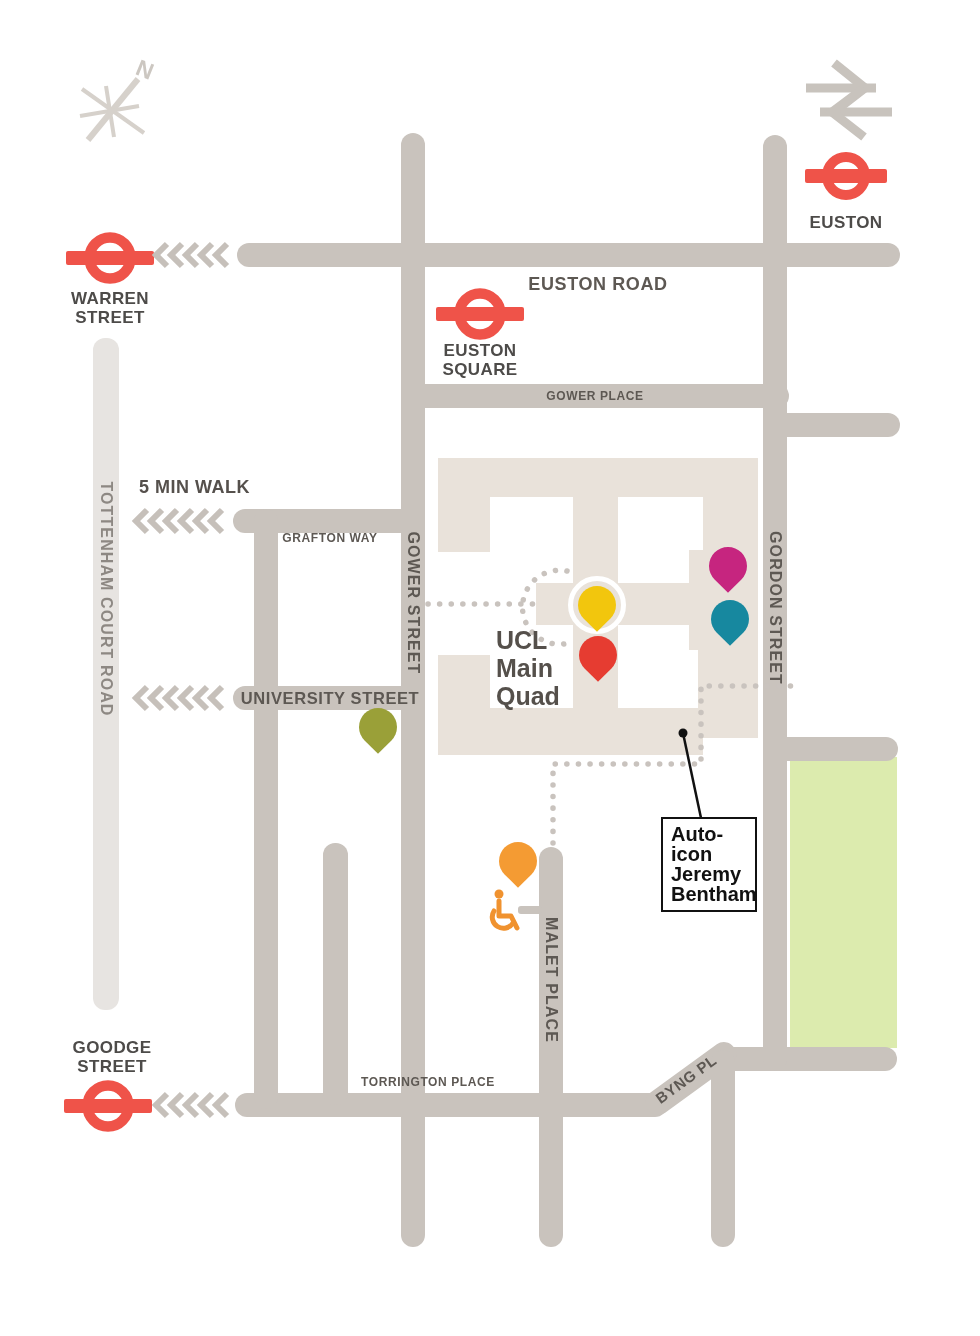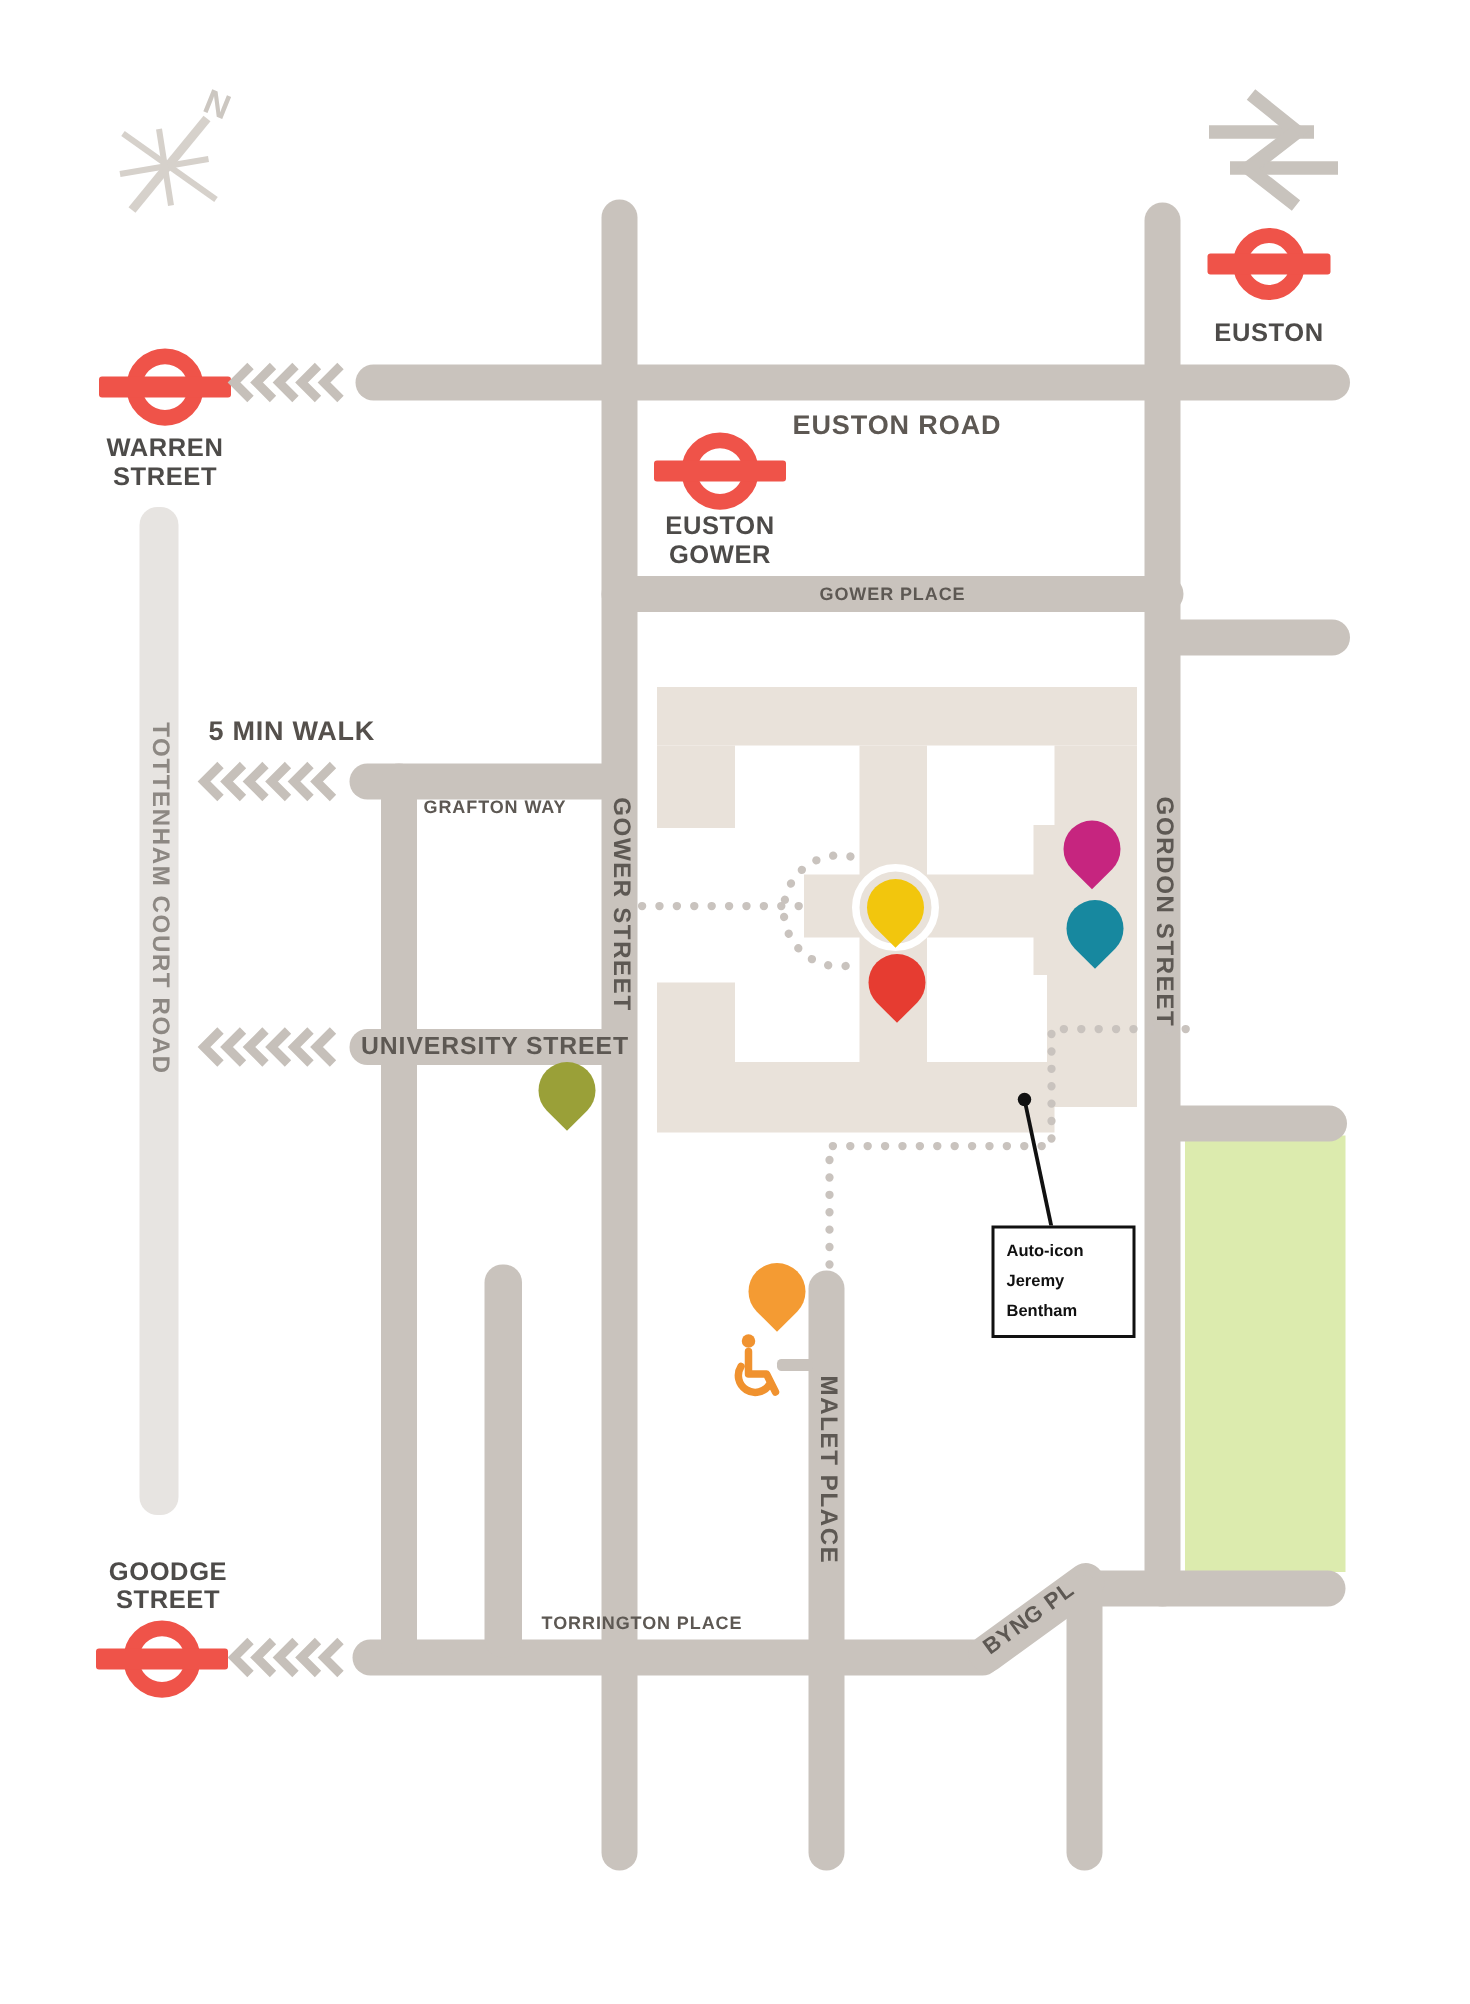--- a/index.html
+++ b/index.html
@@ -17,21 +17,21 @@
   .stn{position:absolute;font-weight:bold;color:#4d4b49;letter-spacing:.4px;white-space:nowrap;
        transform:translate(-50%,-50%);font-size:17px;text-align:center;line-height:19px;}
   .pin{position:absolute;width:38px;height:38px;border-radius:50% 50% 50% 0;
        transform:rotate(-45deg);z-index:30;}
   .pin-ring{position:absolute;width:58px;height:58px;border:5px solid #ffffff;border-radius:50%;
        box-sizing:border-box;z-index:29;}
   .svgoverlay{position:absolute;left:0;top:0;z-index:20;}
   .ucl-quad-label{position:absolute;left:496px;top:626px;font-size:25px;line-height:28px;
        font-weight:bold;color:#55504b;z-index:25;}
   .auto-box{position:absolute;left:661px;top:817px;width:78px;background:#ffffff;
-       border:2px solid #111111;padding:5px 6px 6px 8px;font-size:11px;line-height:20px;
+       border:2px solid #111111;padding:5px 6px 6px 8px;font-size:20px;line-height:20px;
        font-weight:600;color:#111111;z-index:25;}
   .disabled-text{position:absolute;left:457px;top:931px;font-size:21px;line-height:27px;
        font-weight:600;color:#1a1a1a;z-index:25;}
   .walk{position:absolute;left:139px;top:477px;font-size:18px;font-weight:bold;color:#55504c;
        letter-spacing:.5px;z-index:25;}
 </style>
 </head>
 <body>
 
 <div id="map">
@@ -151,29 +151,34 @@
   <div class="lbl vert tcr" style="left:106px;top:599px;">TOTTENHAM COURT ROAD</div>
   <div class="lbl vert" style="left:551px;top:980px;">MALET PLACE</div>
 
   <div class="stn" style="left:846px;top:222px;">EUSTON</div>
   <div class="stn" style="left:110px;top:308px;">
     <div>WARREN</div>
     <div>STREET</div>
   </div>
   <div class="stn" style="left:480px;top:360px;">
     <div>EUSTON</div>
-    <div>GOWER</div>
+    <div>SQUARE</div>
   </div>
   <div class="stn" style="left:112px;top:1057px;">
     <div>GOODGE</div>
     <div>STREET</div>
   </div>
 
   <div class="walk">5 MIN WALK</div>
 
+  <div class="ucl-quad-label">
+    <div>UCL</div>
+    <div>Main</div>
+    <div>Quad</div>
+  </div>
 
   <div class="auto-box">
     <div>Auto-icon</div>
     <div>Jeremy</div>
     <div>Bentham</div>
   </div>
 
 
 </div>
 

